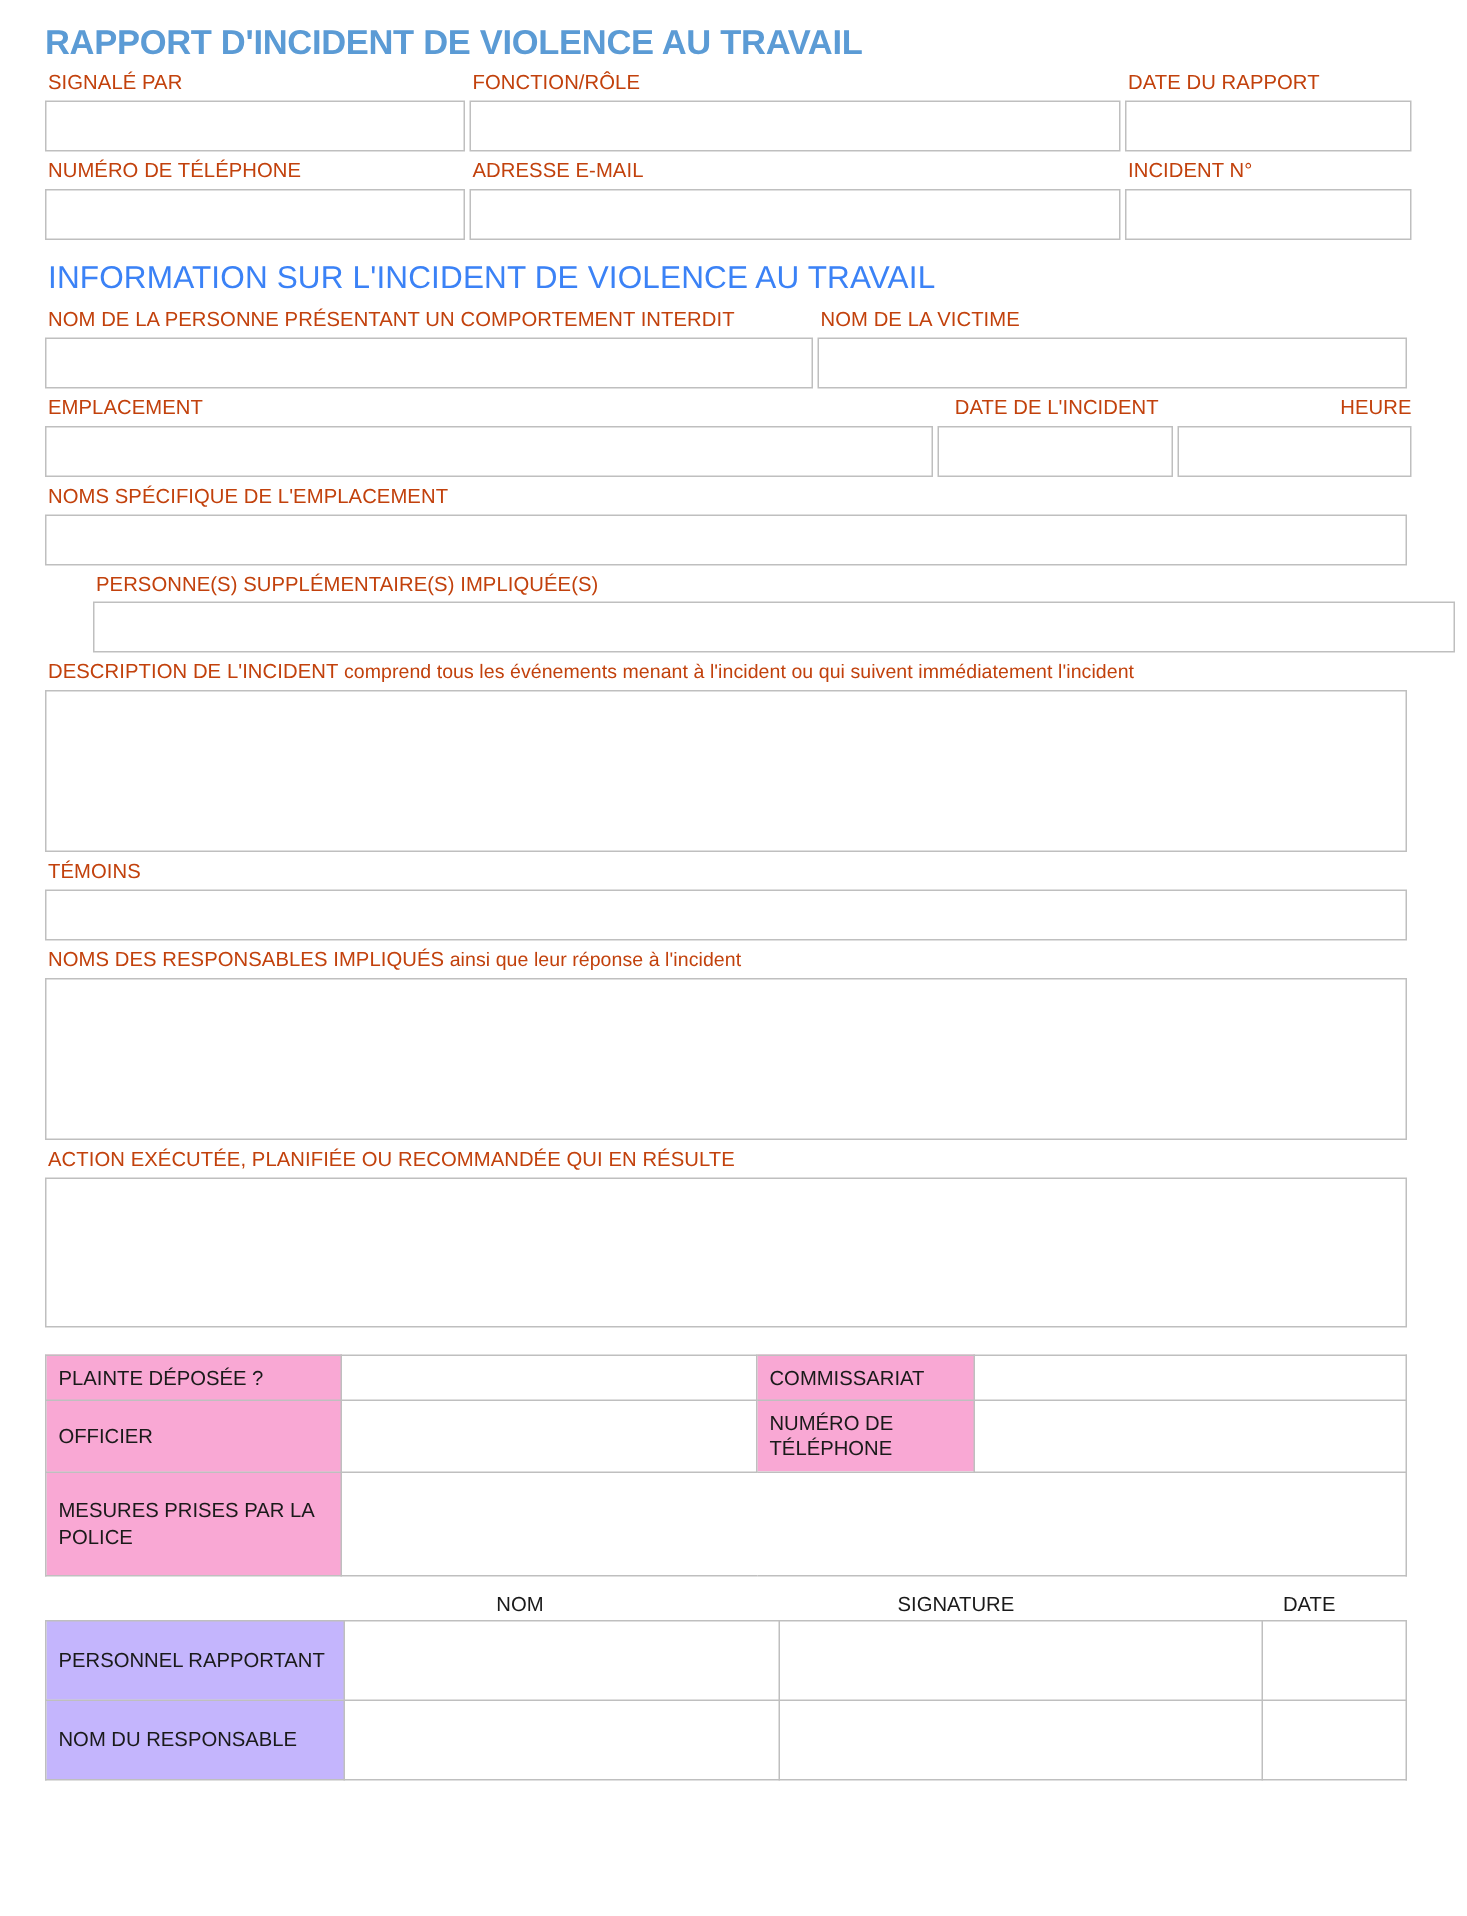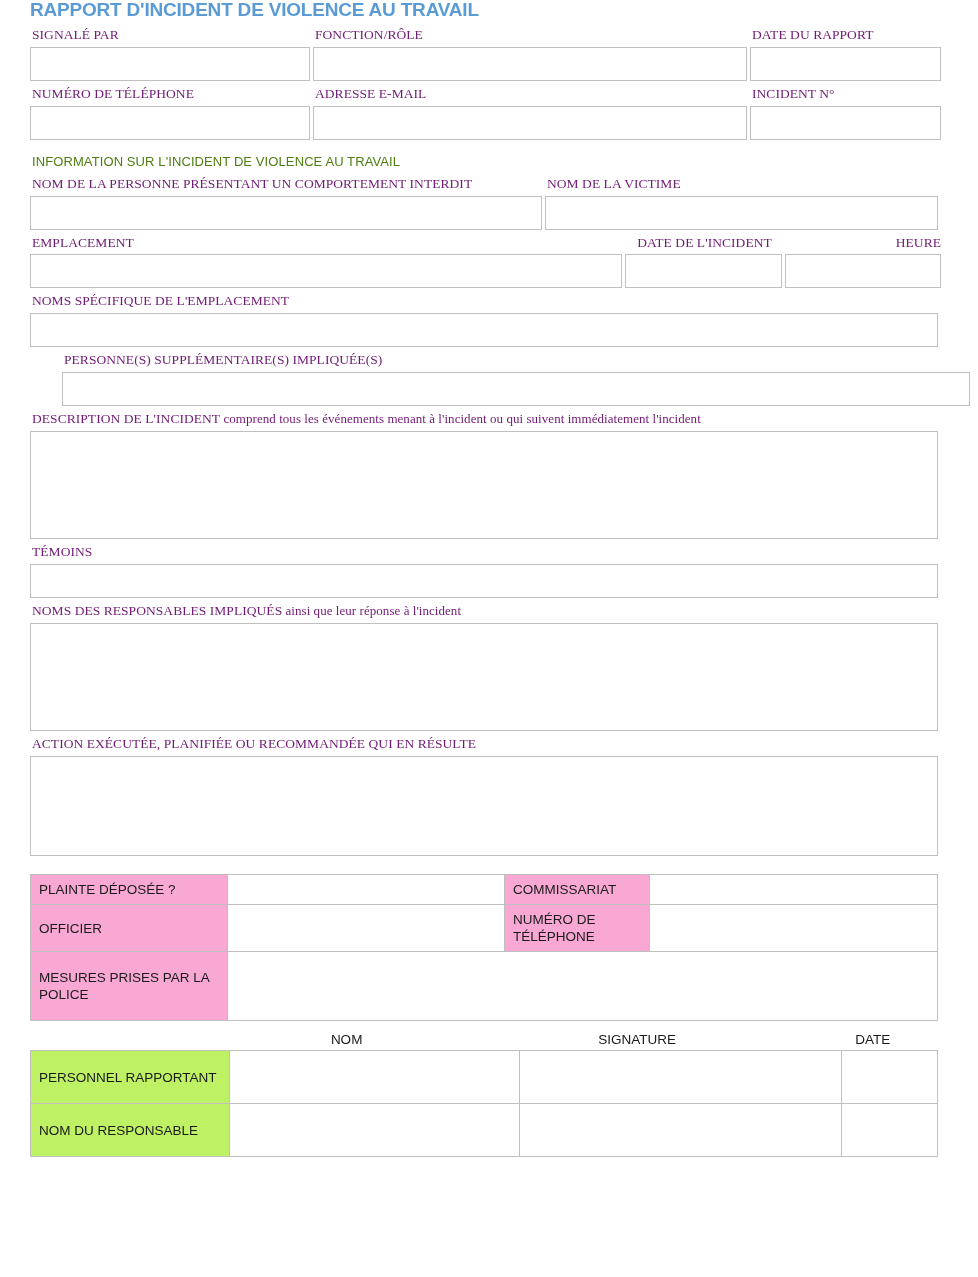--- a/index.html
+++ b/index.html
@@ -19,46 +19,46 @@
     position: relative;
     width: 978px;
     height: 1277px;
     box-sizing: border-box;
     padding: 0 30px;
   }
 
   
   .doc-title {
     color: #5B9BD5;
-    font-size: 19px;
+    font-size: 23px;
     font-weight: bold;
     letter-spacing: -0.2px;
+    padding-top: 16px;
     padding-bottom: 2px;
     line-height: 1.05;
     white-space: nowrap;
   }
 
   
   .flabel {
     font-size: 13.5px;
-    color: #701a75;
+    color: #c2410c;
     line-height: 1.25;
     padding: 5px 0 3px 2px;
     letter-spacing: 0.05px;
     white-space: nowrap;
-    font-family: Liberation Serif, serif;
   }
   .flabel .normal {
     font-size: 13px;
   }
 
   
   .section-heading {
-    color: #4d7c0f;
-    font-size: 13px;
+    color: #3b82f6;
+    font-size: 21px;
     letter-spacing: 0.1px;
     padding: 14px 0 2px 2px;
     white-space: nowrap;
   }
 
   
   .box {
     border: 1px solid #BFBFBF;
     background: #ffffff;
     box-sizing: border-box;
@@ -91,21 +91,21 @@
     color: #1a1a1a;
     padding: 6px 8px;
     vertical-align: middle;
     line-height: 1.28;
     background: #ffffff;
   }
   table.grid td.lbl-blue {
     background: #f9a8d4;
   }
   table.grid td.lbl-gray {
-    background: #bef264;
+    background: #c4b5fd;
   }
 
   .sig-head {
     display: flex;
     width: 908px;
     font-size: 13.5px;
     color: #1a1a1a;
     padding-bottom: 3px;
     gap: 36px;
   }

